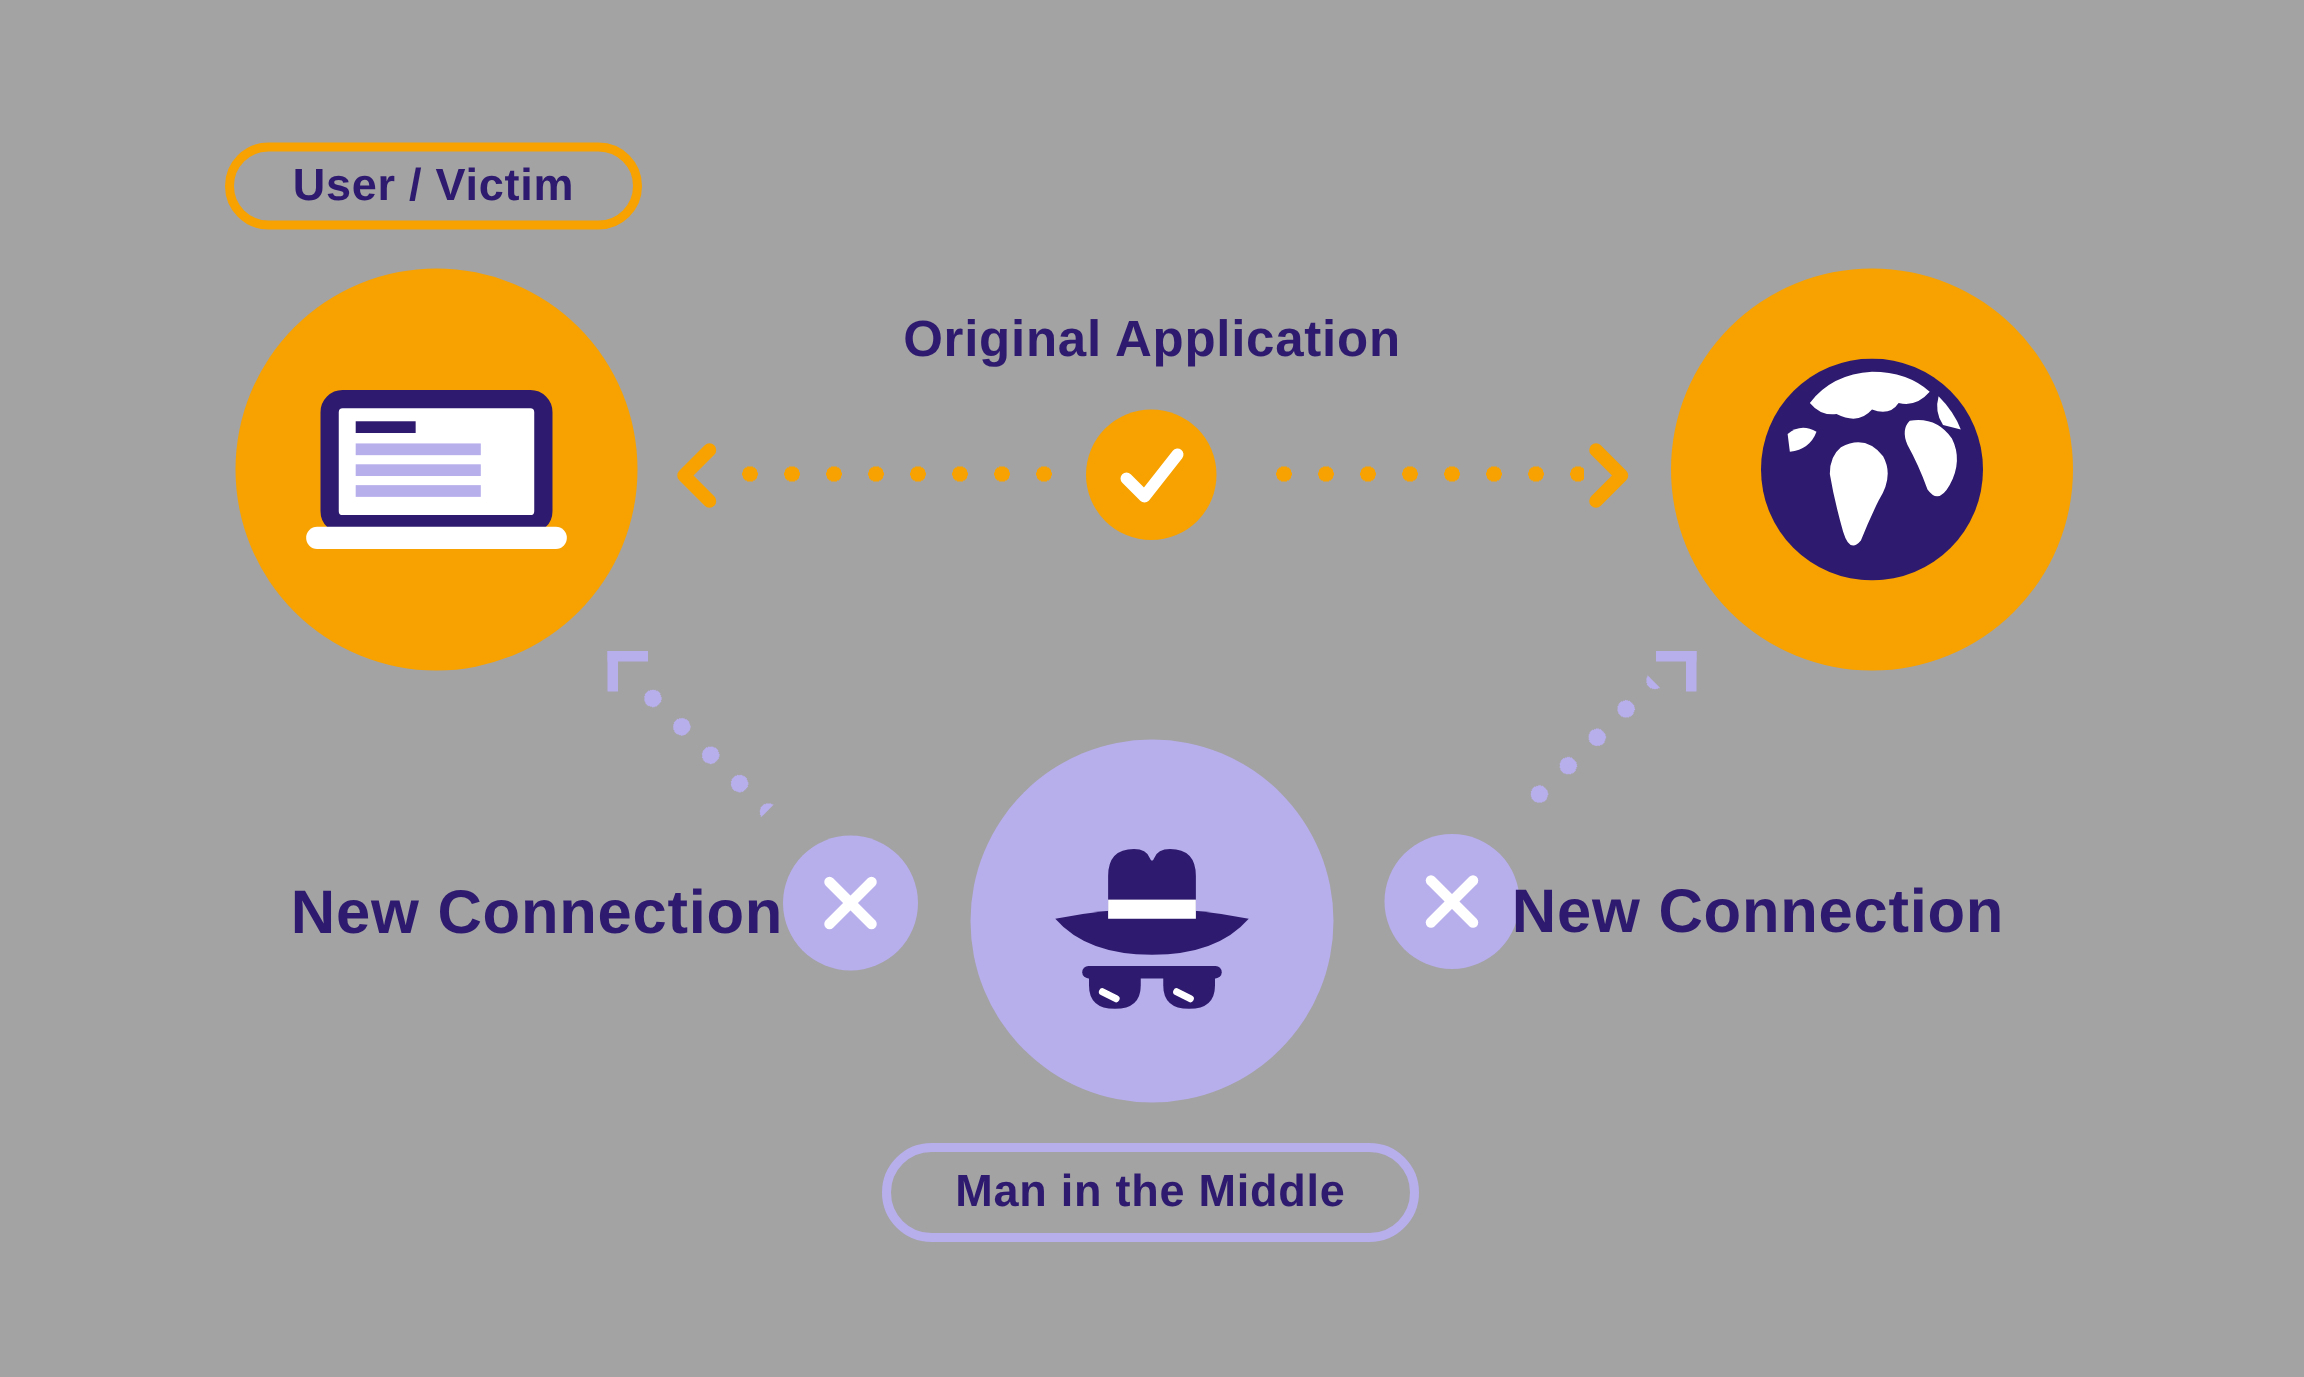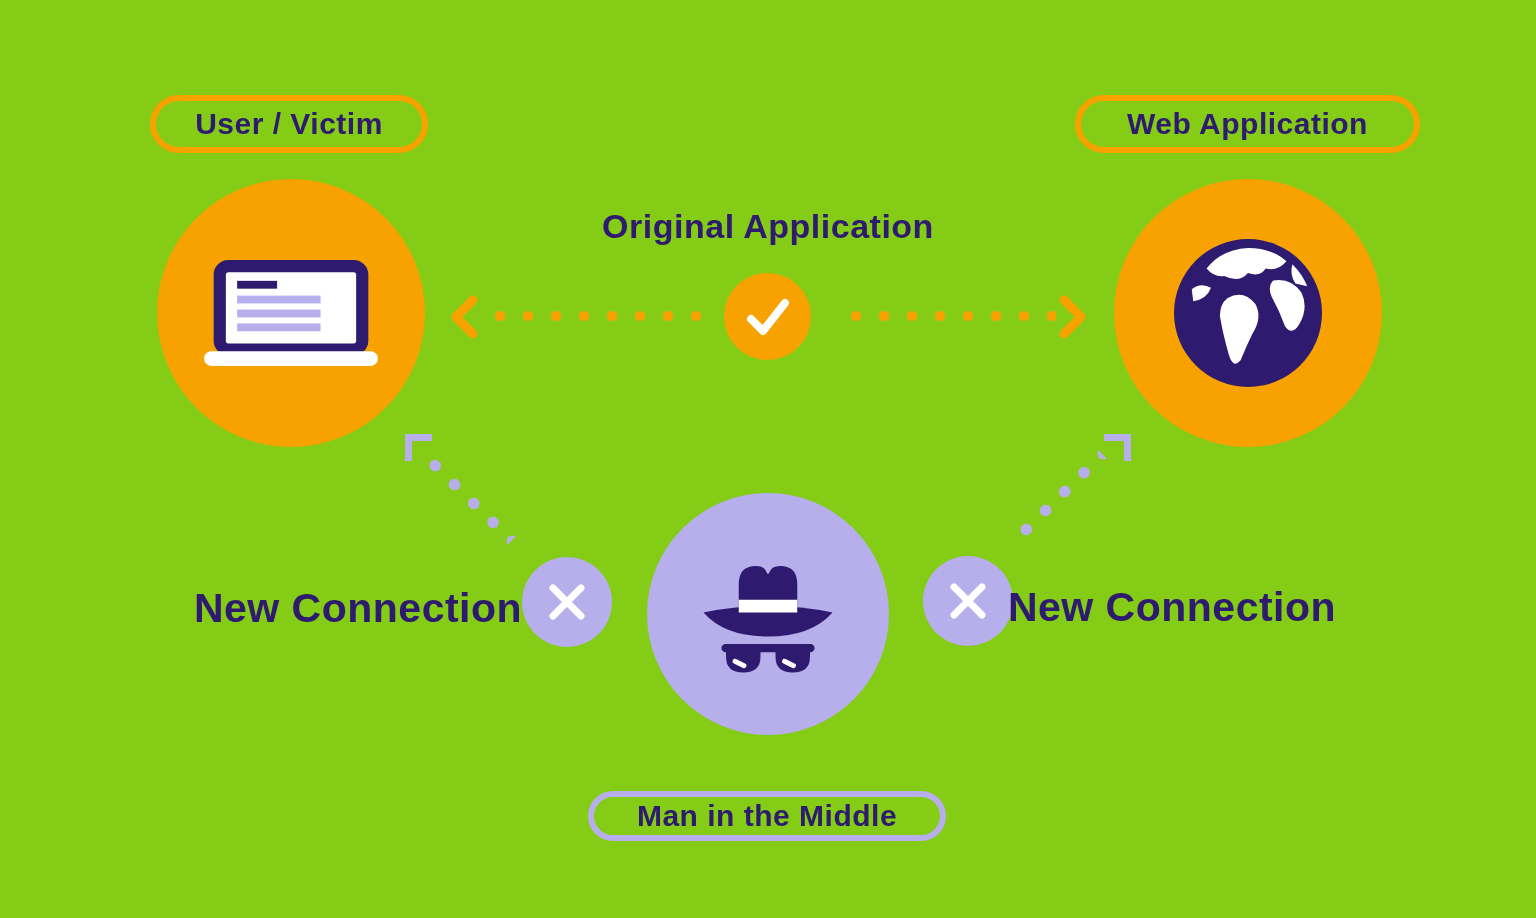--- a/index.html
+++ b/index.html
@@ -5,21 +5,21 @@
   :root{
     --orange:#F7A201;
     --lavender:#B7AEEC;
     --indigo:#2E1A6E;
     --white:#FFFFFF;
   }
   *{box-sizing:border-box;margin:0;padding:0;}
   html,body{background:#fff;}
   body{font-family:"Liberation Sans", sans-serif;}
   .stage{
-    position:relative;width:1536px;height:918px;background:#84cc16;overflow:hidden;
+    position:relative;width:1536px;height:918px;background:#a3a3a3;overflow:hidden;
   }
   
   .pill{
     position:absolute;display:flex;align-items:center;justify-content:center;
     border-radius:34px;font-weight:800;font-size:30px;color:var(--indigo);
     letter-spacing:.5px;
   }
   .pill.orange{border:6px solid var(--orange);}
   .pill.lav{border:6px solid var(--lavender);}
   
@@ -51,23 +51,20 @@
 </style>
 </head>
 <body>
 
 <div class="stage">
 
   <div class="pill orange" style="left:150px;top:95px;width:278px;height:58px;">
     <span>User / Victim</span>
   </div>
 
-  <div class="pill orange" style="left:1075px;top:95px;width:345px;height:58px;">
-    <span>Web Application</span>
-  </div>
 
   <div class="circle orange" style="left:157px;top:179px;width:268px;height:268px;">
     <span>
       <svg width="174" height="106" viewBox="0 0 100 61">
         <rect x="9" y="3.5" width="82" height="48" rx="5" fill="#FFFFFF" stroke="#2E1A6E" stroke-width="7"></rect>
         <rect x="19" y="12" width="23" height="4.5" fill="#2E1A6E"></rect>
         <rect x="19" y="20.5" width="48" height="4.5" fill="#B7AEEC"></rect>
         <rect x="19" y="28.5" width="48" height="4.5" fill="#B7AEEC"></rect>
         <rect x="19" y="36.5" width="48" height="4.5" fill="#B7AEEC"></rect>
         <rect x="0" y="52.5" width="100" height="8.5" rx="4.2" fill="#FFFFFF"></rect>
@@ -159,17 +156,17 @@
         <path d="M22 72 L45 72 L45 78.5 Q45 89 33.5 89 Q22 89 22 78.5 Z" fill="#2E1A6E"></path>
 
         <path d="M55 72 L78 72 L78 78.5 Q78 89 66.5 89 Q55 89 55 78.5 Z" fill="#2E1A6E"></path>
 
         <line x1="28" y1="81.5" x2="34" y2="84.5" stroke="#FFFFFF" stroke-width="3.2" stroke-linecap="round"></line>
         <line x1="61" y1="81.5" x2="67" y2="84.5" stroke="#FFFFFF" stroke-width="3.2" stroke-linecap="round"></line>
       </svg>
     </span>
   </div>
 
-  <div class="pill lav" style="left:588px;top:762px;width:358px;height:50px;margin-top:29px;">
+  <div class="pill lav" style="left:588px;top:762px;width:358px;height:66px;">
     <span>Man in the Middle</span>
   </div>
 
 </div>
 
 </body></html>

